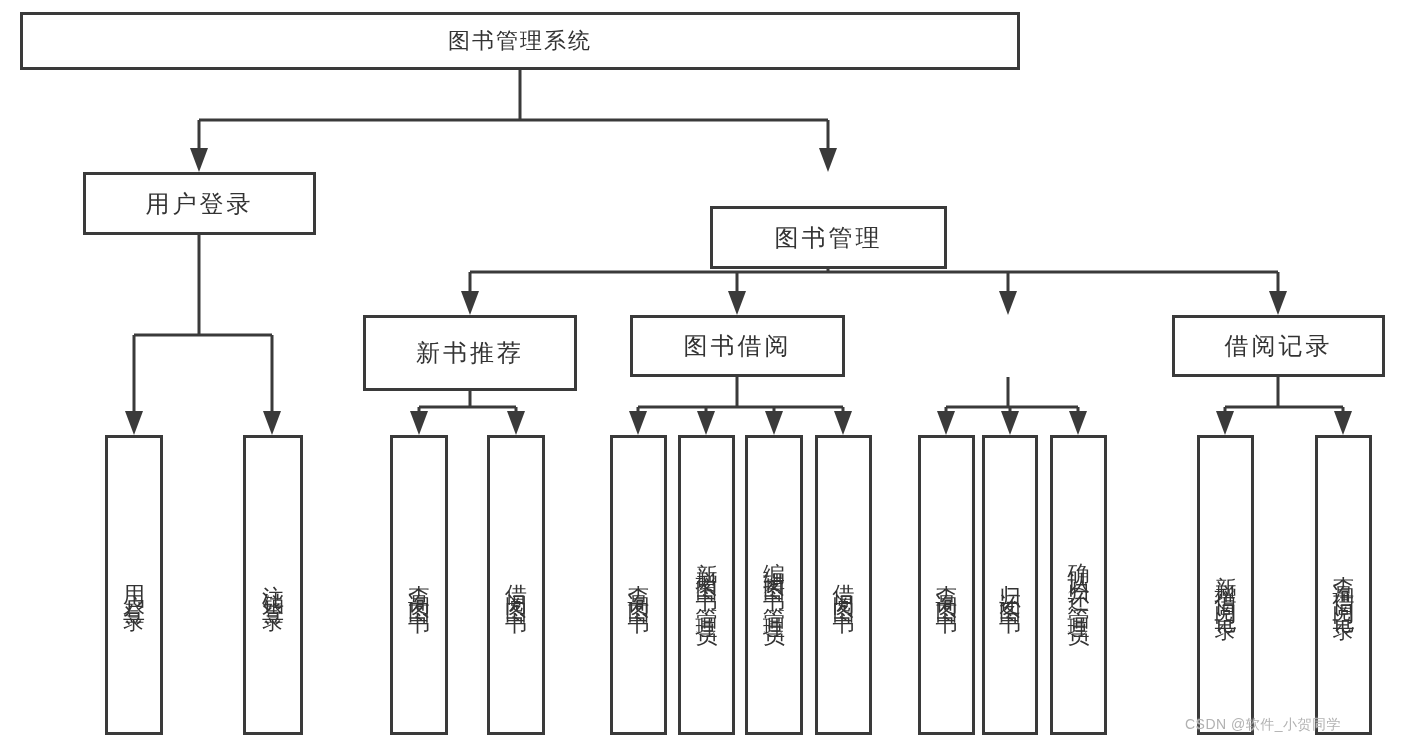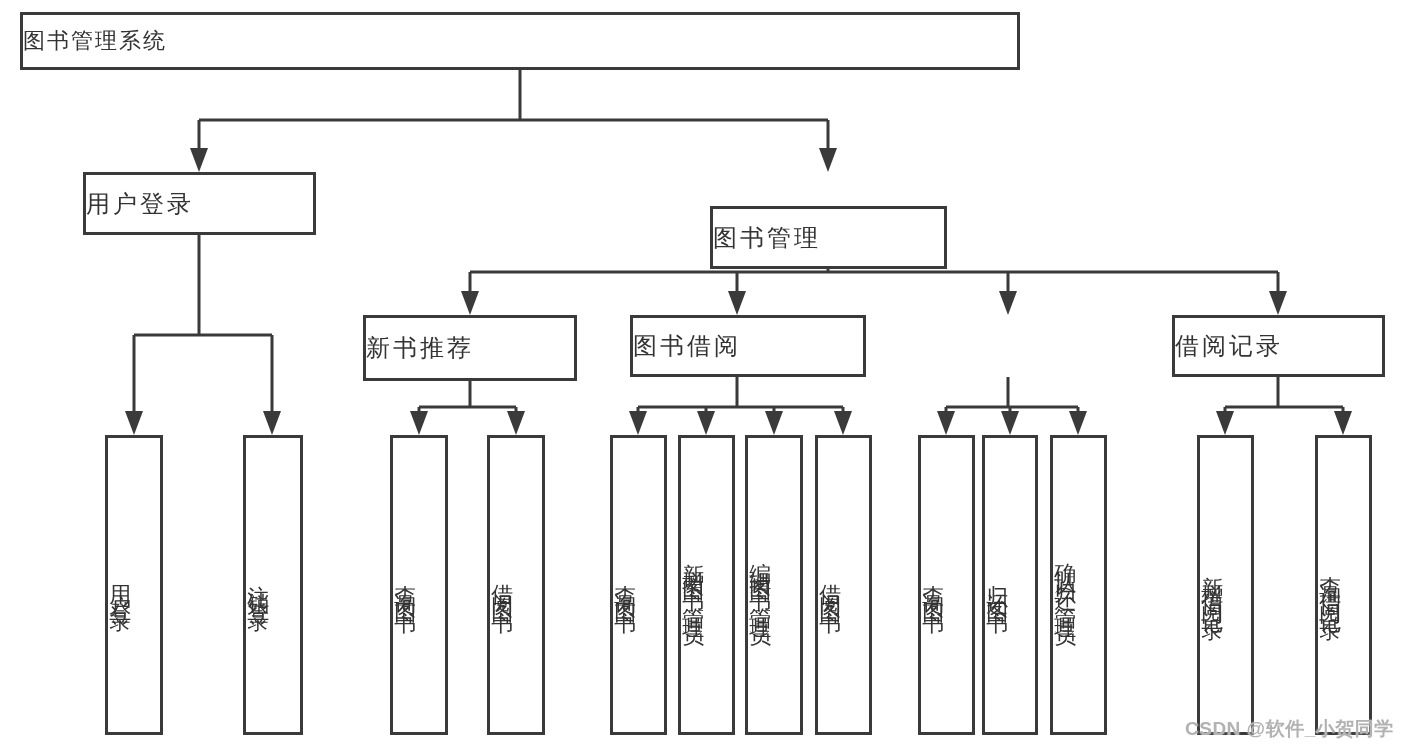--- a/index.html
+++ b/index.html
@@ -17,38 +17,39 @@
     left: 0; top: 0;
     width: 1405px; height: 747px;
   }
   .node {
     position: absolute;
     box-sizing: border-box;
     border: 3px solid #3a3a3a;
     background: #ffffff;
     display: flex;
     align-items: center;
+    justify-content: center;
     text-align: center;
   }
   .node.h  { font-size: 24px; letter-spacing: 3px; }
   .node.root-node { font-size: 22px; letter-spacing: 2px; }
   .node.v span {
     writing-mode: vertical-rl;
     text-orientation: mixed;
     font-size: 22px;
     letter-spacing: 9px;
     line-height: 1.1;
     white-space: nowrap;
   }
   
   .n-root        { left: 20px;   top: 12px;  width: 1000px; height: 58px; }
   .n-user-login  { left: 83px;   top: 172px; width: 233px;  height: 63px; }
   .n-book-mgmt   { left: 710px;  top: 172px; width: 237px;  height: 63px; margin-top: 34px; }
-  .n-new-book    { left: 363px;  top: 315px; width: 214px;  height: 66px; }
-  .n-borrow      { left: 630px;  top: 315px; width: 236px;  height: 62px; }
+  .n-new-book    { left: 363px;  top: 315px; width: 214px;  height: 76px; }
+  .n-borrow      { left: 630px;  top: 315px; width: 215px;  height: 62px; }
   .n-current     { left: 902px;  top: 315px; width: 213px;  height: 62px; }
   .n-records     { left: 1172px; top: 315px; width: 213px;  height: 62px; }
   .leaf { top: 435px; height: 300px; }
   .l-1a { left: 105px;  width: 58px; }
   .l-1b { left: 243px;  width: 60px; }
   .l-2a { left: 390px;  width: 58px; }
   .l-2b { left: 487px;  width: 58px; }
   .l-3a { left: 610px;  width: 57px; }
   .l-3b { left: 678px;  width: 57px; }
   .l-3c { left: 745px;  width: 58px; }
@@ -56,27 +57,26 @@
   .l-4a { left: 918px;  width: 57px; }
   .l-4b { left: 982px;  width: 56px; }
   .l-4c { left: 1050px; width: 57px; }
   .l-5a { left: 1197px; width: 57px; }
   .l-5b { left: 1315px; width: 57px; }
   .watermark {
     position: absolute;
     left: 1185px;
     top: 716px;
     width: 218px;
-    font-size: 19px;
+    font-size: 14px;
     letter-spacing: 0.5px;
     color: #b2b2b2;
     text-shadow: 0 0 2px #ffffff;
     z-index: 5;
     white-space: nowrap;
-    font-weight: bold;
   }
 </style>
 </head>
 <body>
 
 <div class="canvas">
 
   <svg class="wires" viewBox="0 0 1405 747" xmlns="http://www.w3.org/2000/svg">
     <g stroke="#3a3a3a" stroke-width="3" fill="none">
 

